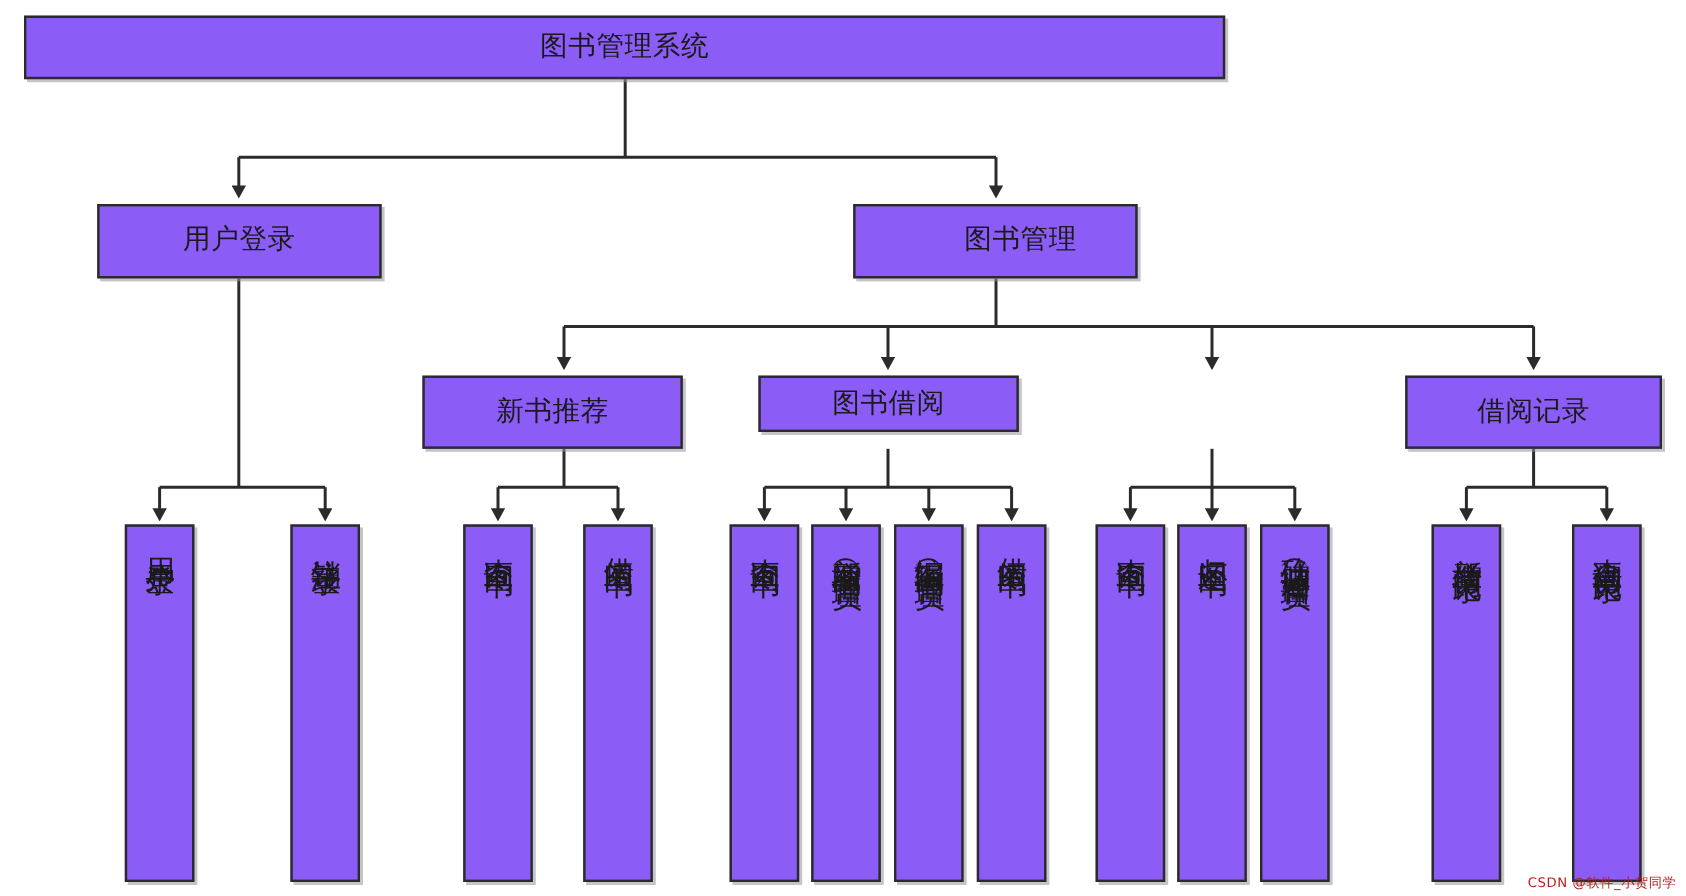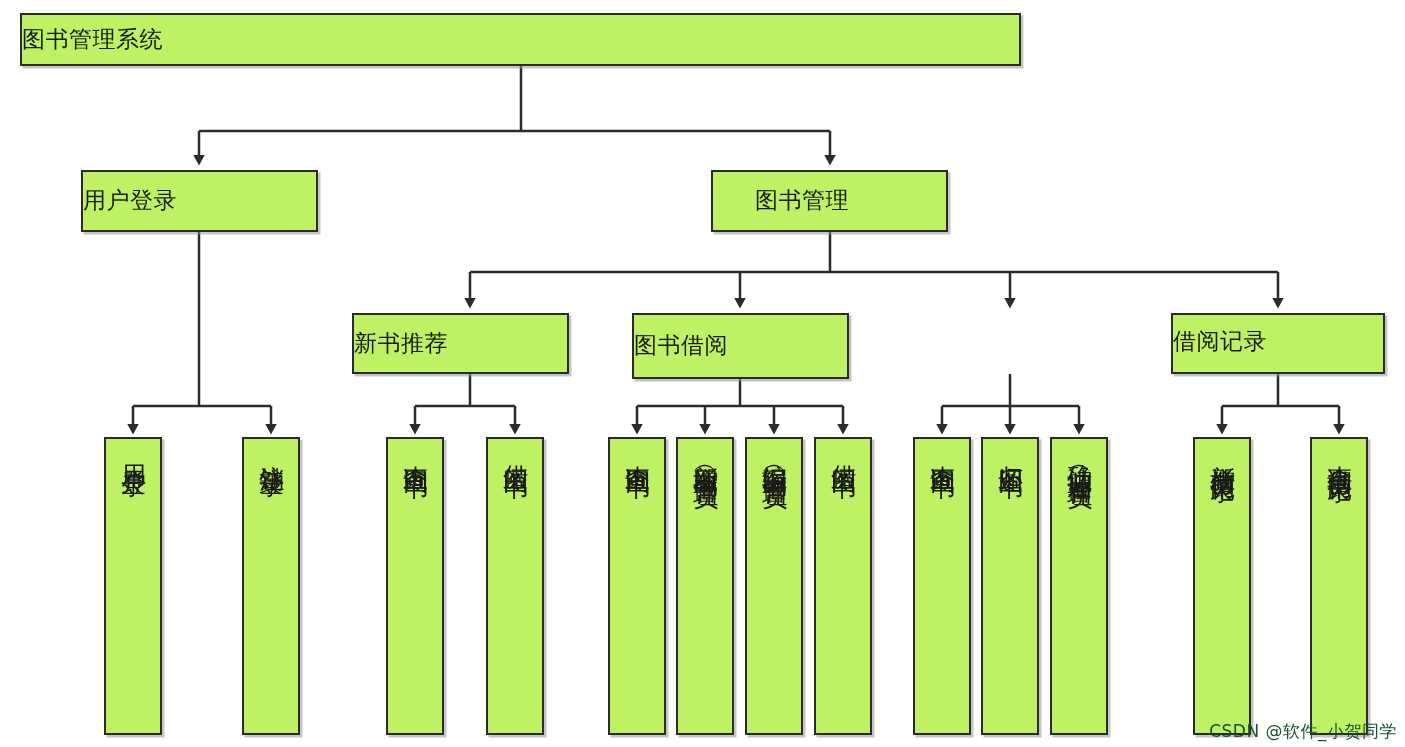--- a/index.html
+++ b/index.html
@@ -18,24 +18,25 @@
   }
   #wires {
     position: absolute;
     left: 0; top: 0;
     width: 1405px;
     height: 747px;
     pointer-events: none;
   }
   .node {
     position: absolute;
-    background: #bef264;
+    background: #8b5cf6;
     border: 2.5px solid #2b2b2b;
     display: flex;
     align-items: center;
+    justify-content: center;
     color: #1a1a1a;
     box-shadow: 2.5px 2.5px 0 rgba(150,150,150,0.55);
   }
   .node .label {
     display: block;
     text-align: center;
     line-height: 1.18;
     white-space: nowrap;
   }
   .node.horiz .label {
@@ -53,22 +54,22 @@
     font-size: 25px;
     line-height: 1.05;
     letter-spacing: 3px;
     margin: 0 auto;
   }
   .node.vert.tall .label { font-size: 25px; }
   #watermark {
     position: absolute;
     right: 8px;
     bottom: 4px;
-    font-size: 17px;
-    color: #14532d;
+    font-size: 11px;
+    color: #b91c1c;
     letter-spacing: 0.5px;
     white-space: nowrap;
   }
 </style>
 </head>
 <body>
 
 <div id="canvas">
 
   <svg id="wires" viewBox="0 0 1405 747">
@@ -128,24 +129,24 @@
   <div class="node horiz" style="left:81px; top:170px; width:237px; height:62px;">
     <span class="label">用户登录</span>
   </div>
   <div class="node horiz" style="left:711px; top:170px; width:237px; height:62px;padding-left:42px;">
     <span class="label">图书管理</span>
   </div>
 
   <div class="node horiz" style="left:352px; top:313px; width:217px; height:61px;">
     <span class="label">新书推荐</span>
   </div>
-  <div class="node horiz" style="left:632px; top:313px; width:217px; height:66px;">
+  <div class="node horiz" style="left:632px; top:313px; width:217px; height:47px;">
     <span class="label">图书借阅</span>
   </div>
-  <div class="node horiz" style="left:1171px; top:313px; width:214px; height:61px;font-family:Liberation Mono, monospace;">
+  <div class="node horiz" style="left:1171px; top:313px; width:214px; height:61px;">
     <span class="label">借阅记录</span>
   </div>
 
   <div class="node vert" style="left:104px; top:437px; width:58px; height:298px;">
     <span class="label">用户登录</span>
   </div>
   <div class="node vert" style="left:242px; top:437px; width:58px; height:298px;">
     <span class="label">注销登录</span>
   </div>
 

